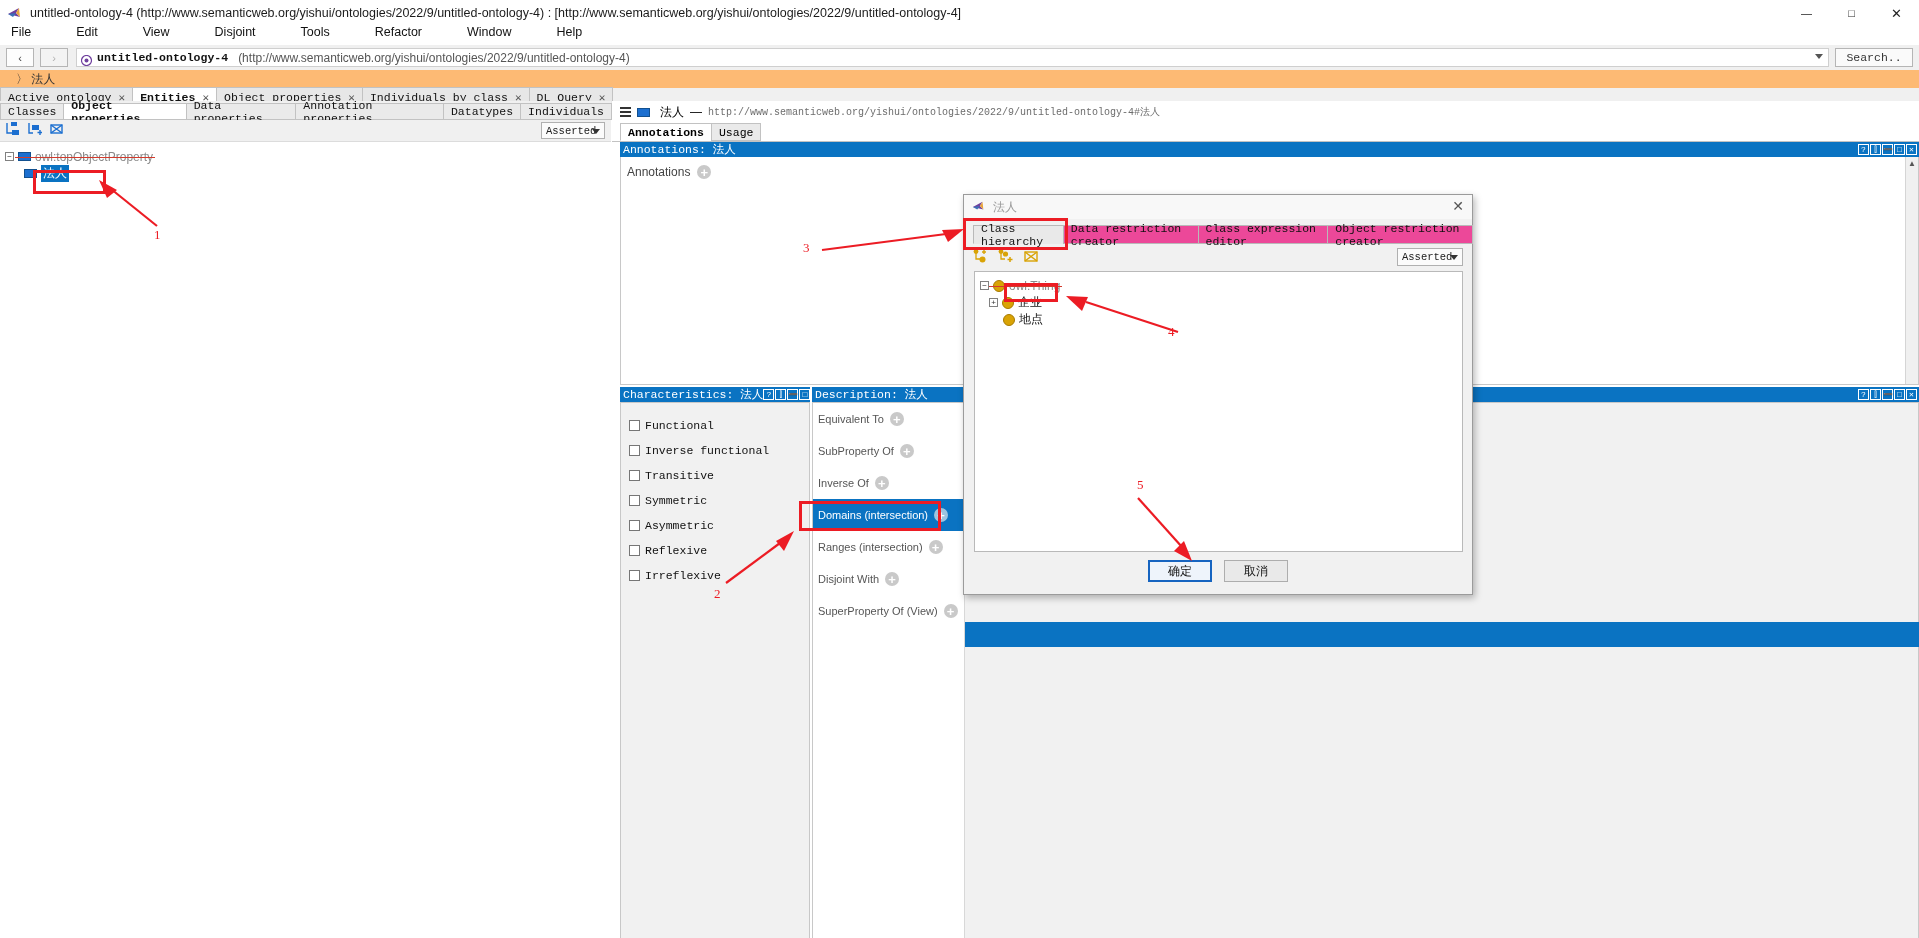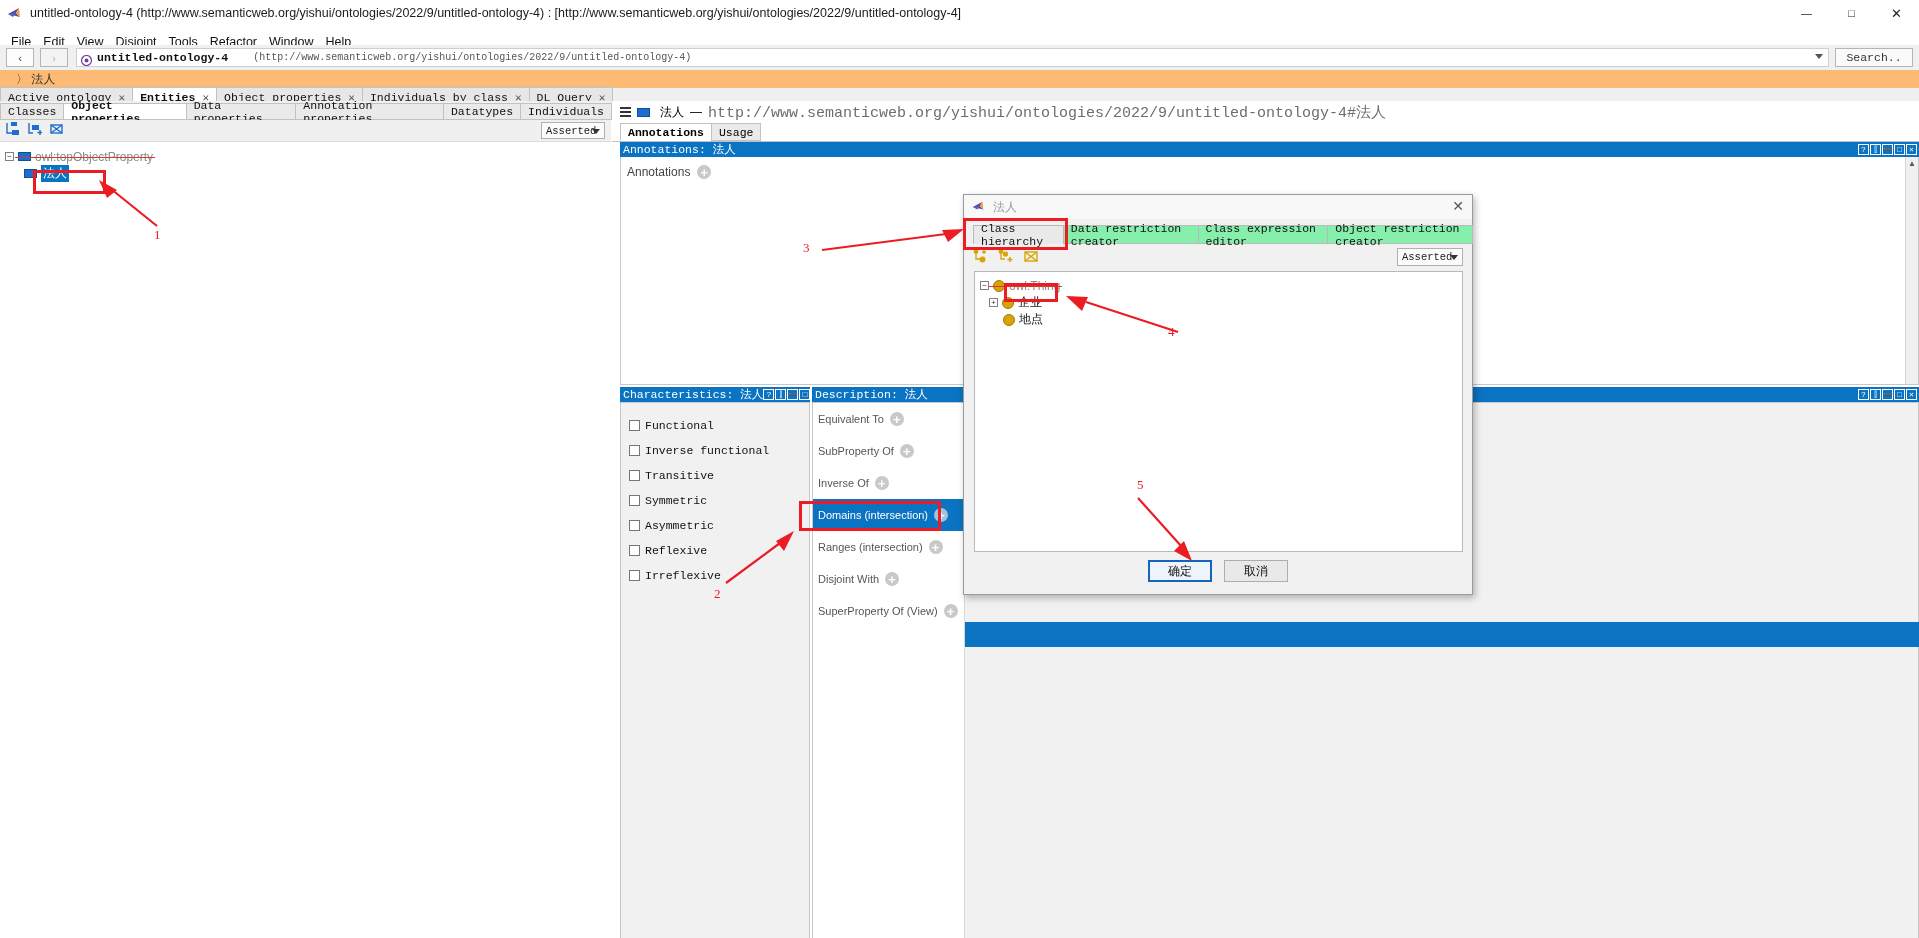--- a/index.html
+++ b/index.html
@@ -33,25 +33,26 @@
     display: flex; align-items: stretch;
   }
   .win-btns div {
     width: 45px; display: flex; align-items: center; justify-content: center;
     font-size: 11px; color: #222;
   }
   .win-btns .closebtn { font-size: 13px; }
 
   
   .menubar {
-    position: absolute; left: 0; top: 32px; width: 1553px; height: 19px;
+    position: absolute; left: 0; top: 22px; width: 1553px; height: 19px;
     background: #ffffff;
     display: flex; align-items: center;
     font-size: 12.5px; color: #111;
     padding-left: 5px;
+    gap: 33px;
   }
   .menubar span { padding: 0 6px; cursor: default; }
 
   
   .toolbar {
     position: absolute; left: 0; top: 45px; width: 1919px; height: 25px;
     background: #f0f0f0;
     display: flex; align-items: center;
   }
   .navbtn {
@@ -67,22 +68,22 @@
     padding: 0 4px; position: relative;
   }
   .ont-dot {
     width: 11px; height: 11px; margin-right: 5px; flex: 0 0 auto;
   }
   .loc-name {
     font-family: "Liberation Mono", monospace;
     font-size: 11.5px; font-weight: bold; color: #111;
   }
   .loc-iri {
-    font-family: Liberation Mono, monospace;
-    font-size: 10px; color: #555; margin-left: 25px;
+    font-family: Liberation Sans, sans-serif;
+    font-size: 12px; color: #555; margin-left: 10px;
   }
   .loc-caret {
     position: absolute; right: 5px; top: 5px;
     width: 0; height: 0; border-left: 4px solid transparent;
     border-right: 4px solid transparent; border-top: 5px solid #555;
   }
   .searchbox {
     margin-left: 6px; margin-right: 6px; width: 78px; height: 19px;
     border: 1px solid #b5b5b5; background: #fafafa;
     display: flex; align-items: center; justify-content: center;
@@ -208,21 +209,21 @@
     width: 1307px; height: 837px; background: #ffffff;
   }
   .entity-line {
     height: 22px; display: flex; align-items: center; gap: 6px;
     padding-left: 8px; font-size: 12px; background: #ffffff;
   }
   .hamburger { display: inline-flex; flex-direction: column; gap: 2px; }
   .hamburger span { display: block; width: 11px; height: 2px; background: #333; }
   .entity-iri {
     font-family: "Liberation Mono", monospace;
-    font-size: 15px; color: #6d6d6d;
+    font-size: 10px; color: #6d6d6d;
   }
   .ann-tabs {
     height: 19px; display: flex; align-items: flex-end; padding-left: 8px;
     background: #ffffff; border-bottom: 1px solid #c2c2c2;
   }
   .ann-tab {
     height: 18px; padding: 0 7px; display: flex; align-items: center;
     font-family: "Liberation Mono", monospace; font-size: 11.5px;
     border: 1px solid #c2c2c2; background: #eaeaea; margin-right: -1px;
   }
@@ -330,21 +331,21 @@
     position: absolute; right: 8px; top: 3px;
     font-size: 14px; color: #555;
   }
   .modal-tabs {
     position: absolute; left: 9px; top: 224px;
     display: flex; align-items: flex-end;
   }
   .mtab {
     height: 19px; padding: 0 7px; display: flex; align-items: center;
     font-family: "Liberation Mono", monospace; font-size: 11.5px;
-    color: #111; background: #86efac; border: 1px solid #b9b9b9;
+    color: #111; background: #ec4899; border: 1px solid #b9b9b9;
     margin-right: -1px;
   }
   .mtab.active { background: #e9e9e9; border-bottom-color: #e9e9e9; }
   .modal-toolbar {
     position: absolute; left: 9px; top: 52px; right: 9px; height: 22px;
     display: flex; align-items: center; gap: 9px;
   }
   .asserted-combo2 {
     position: absolute; right: 0; top: 1px;
     width: 66px; height: 18px;

